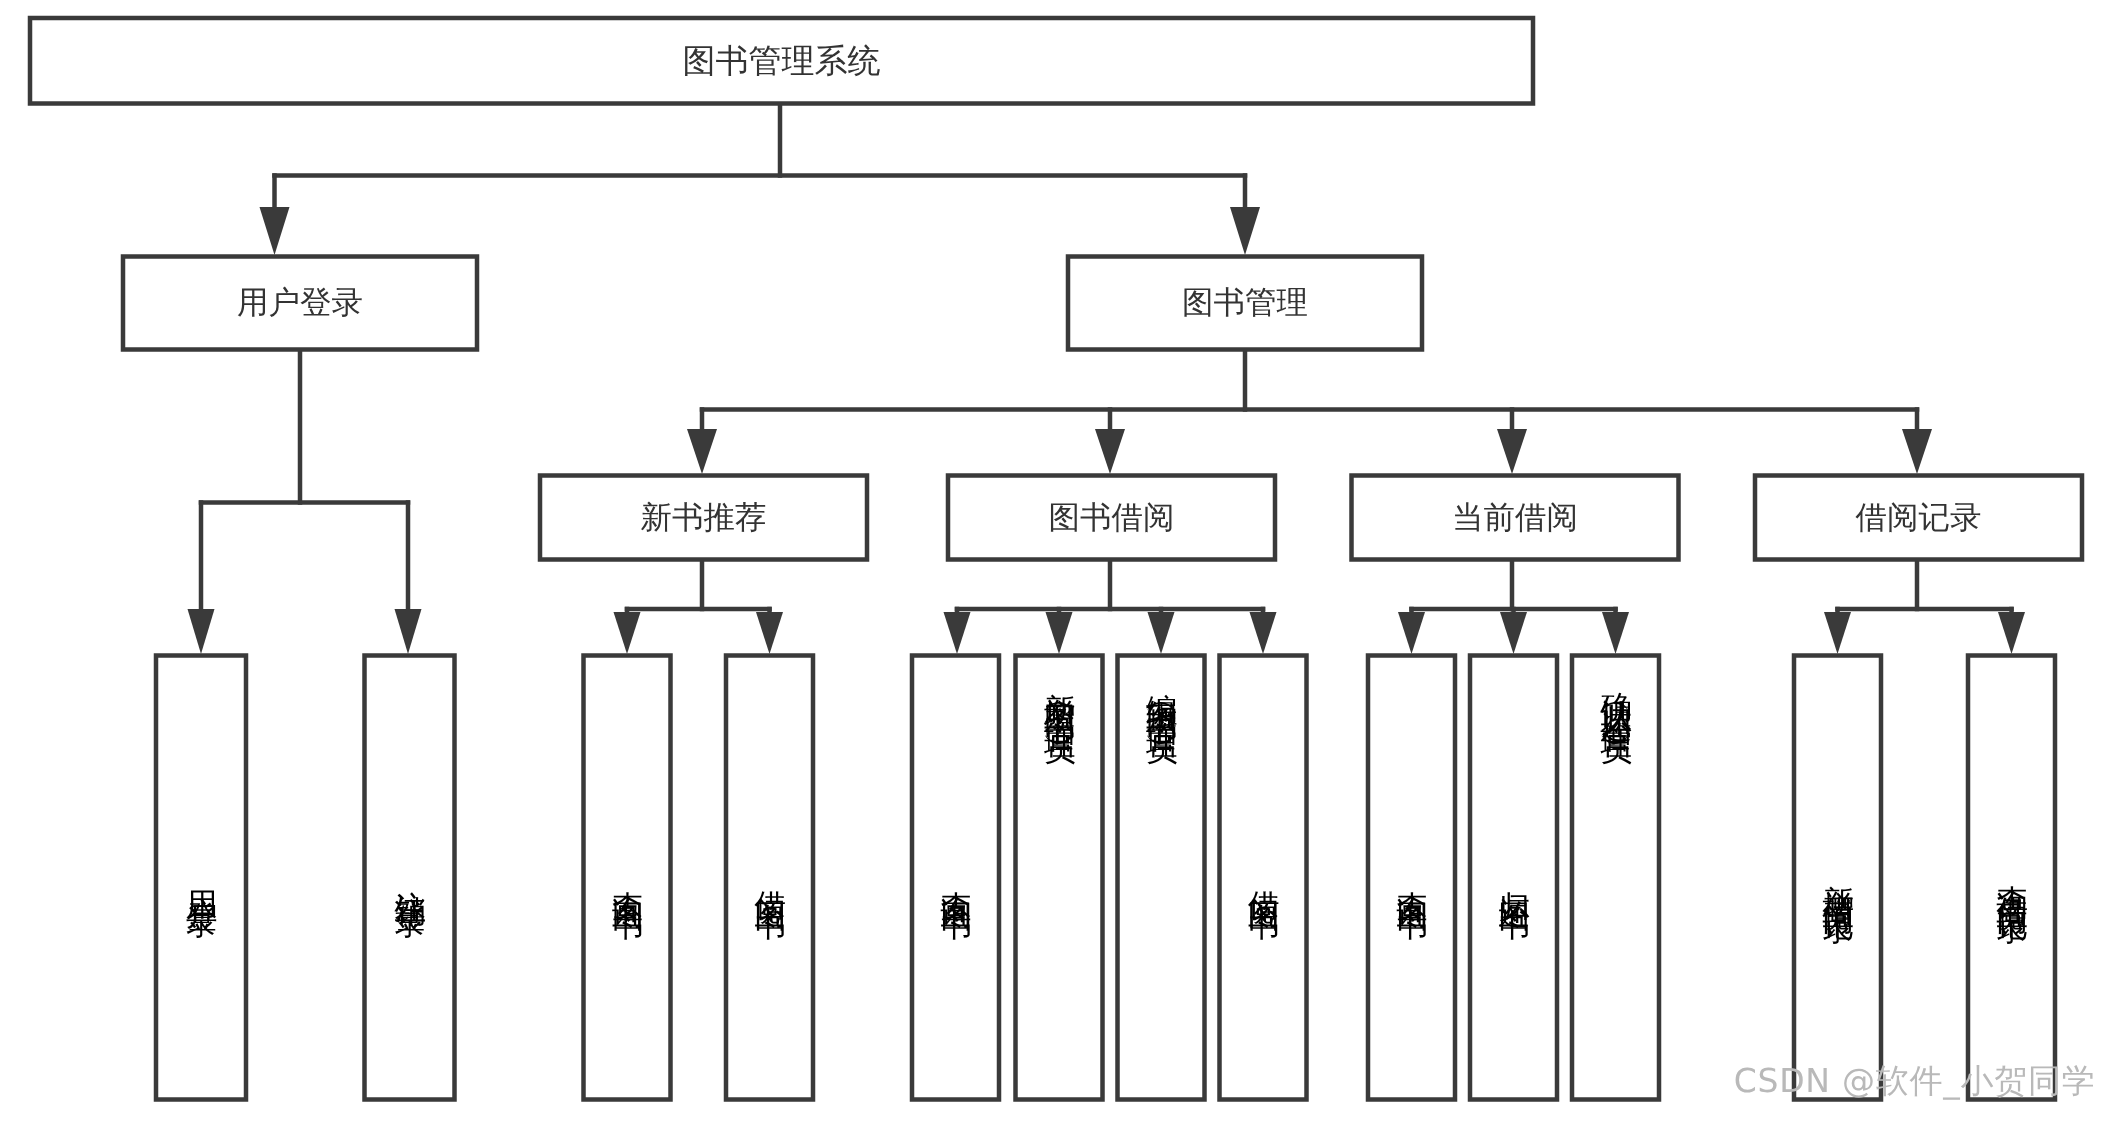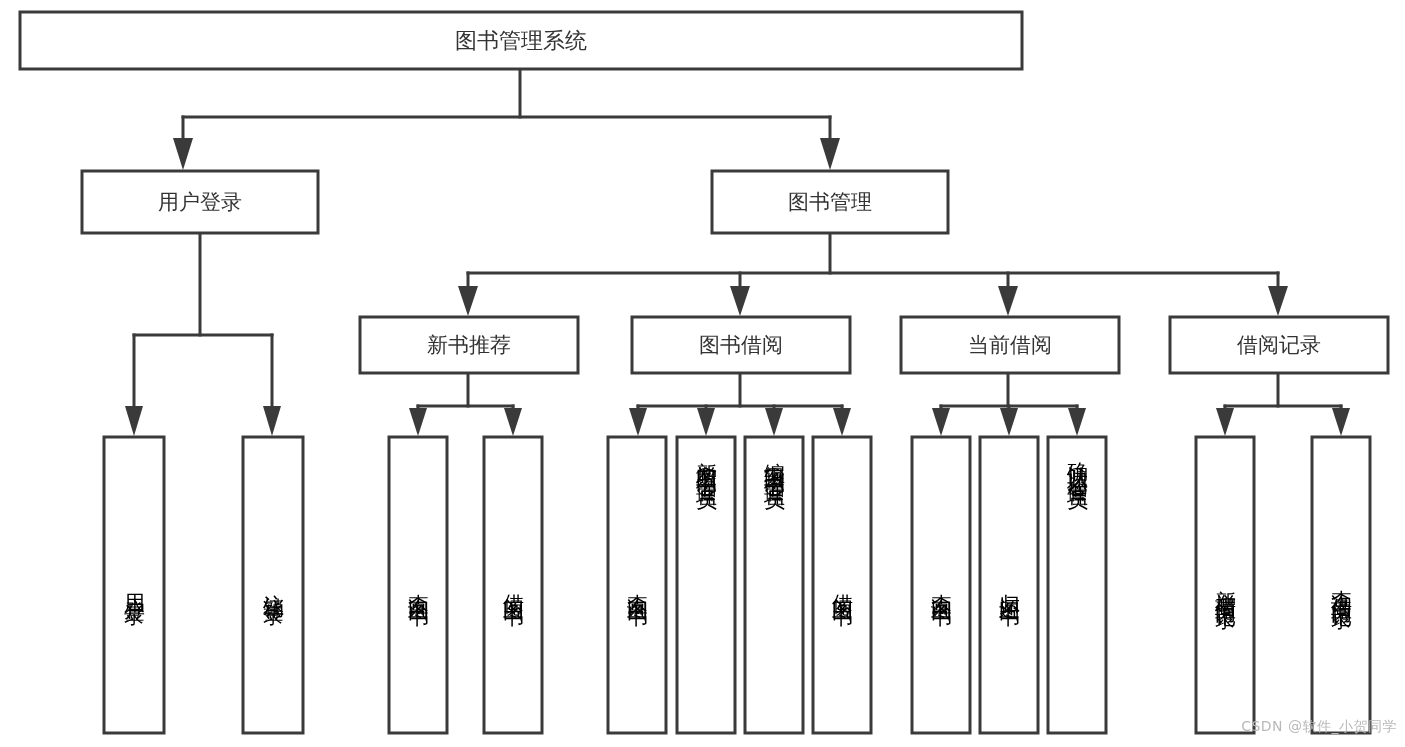--- a/index.html
+++ b/index.html
@@ -57,21 +57,21 @@
   .vlabel {
     font-size: 21px;
     fill: #333333;
     font-family: "DejaVu Sans", "Liberation Sans", sans-serif;
   }
   .watermark {
     position: absolute;
     right: 8px;
     bottom: 6px;
     font-family: "DejaVu Sans", "Liberation Sans", sans-serif;
-    font-size: 14px;
+    font-size: 22px;
     color: #b9b9b9;
     white-space: nowrap;
     letter-spacing: 0.5px;
   }
 </style>
 </head>
 <body>
 
 <div id="diagram-root">
 

